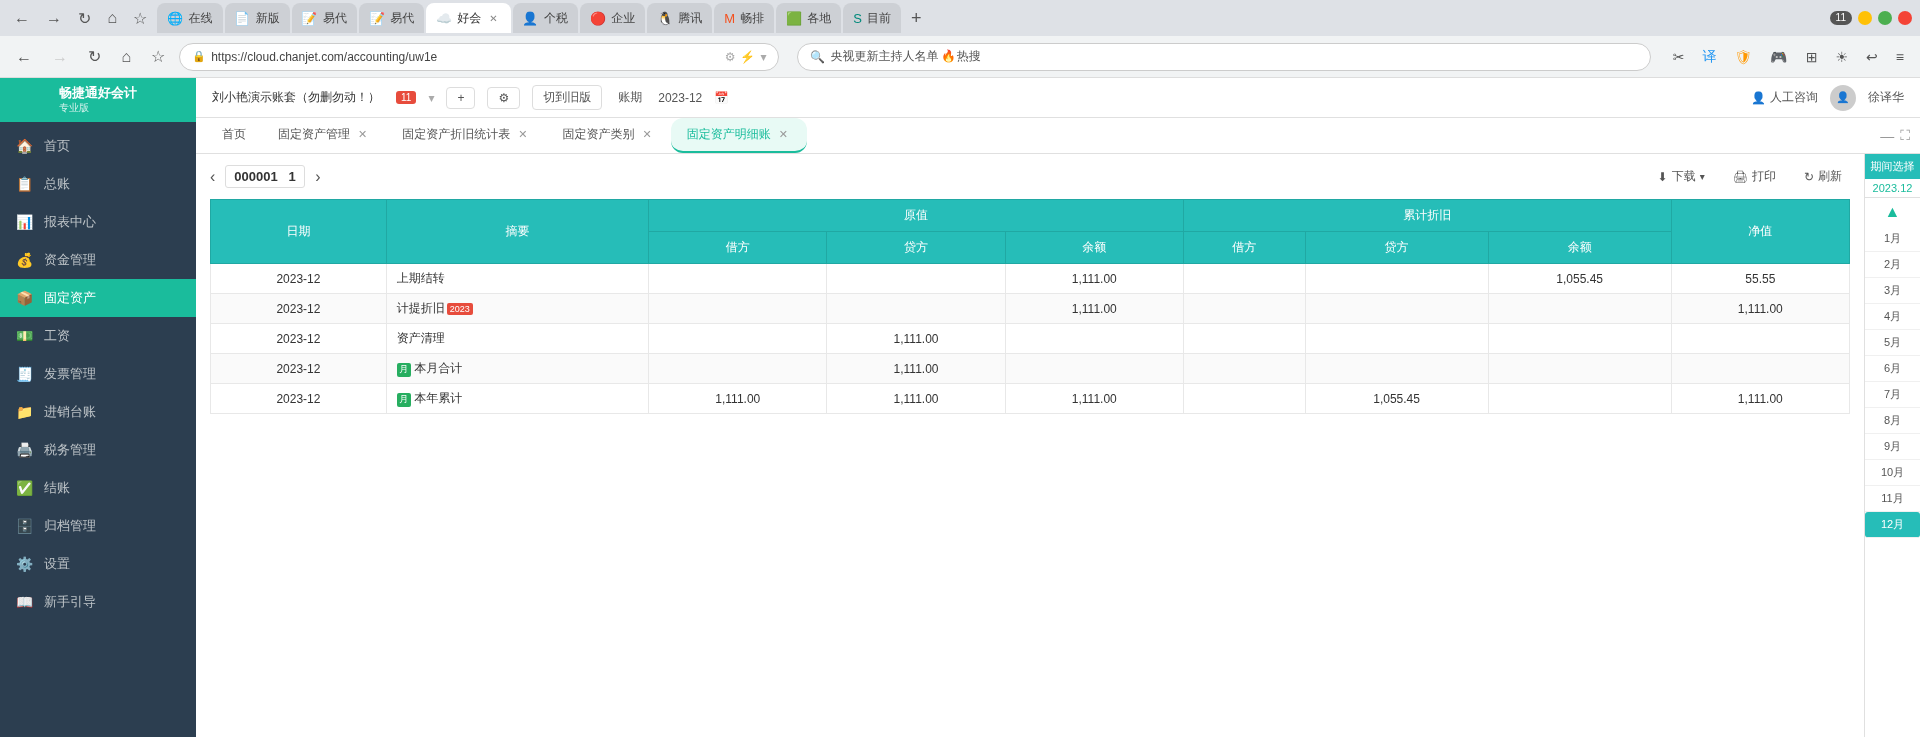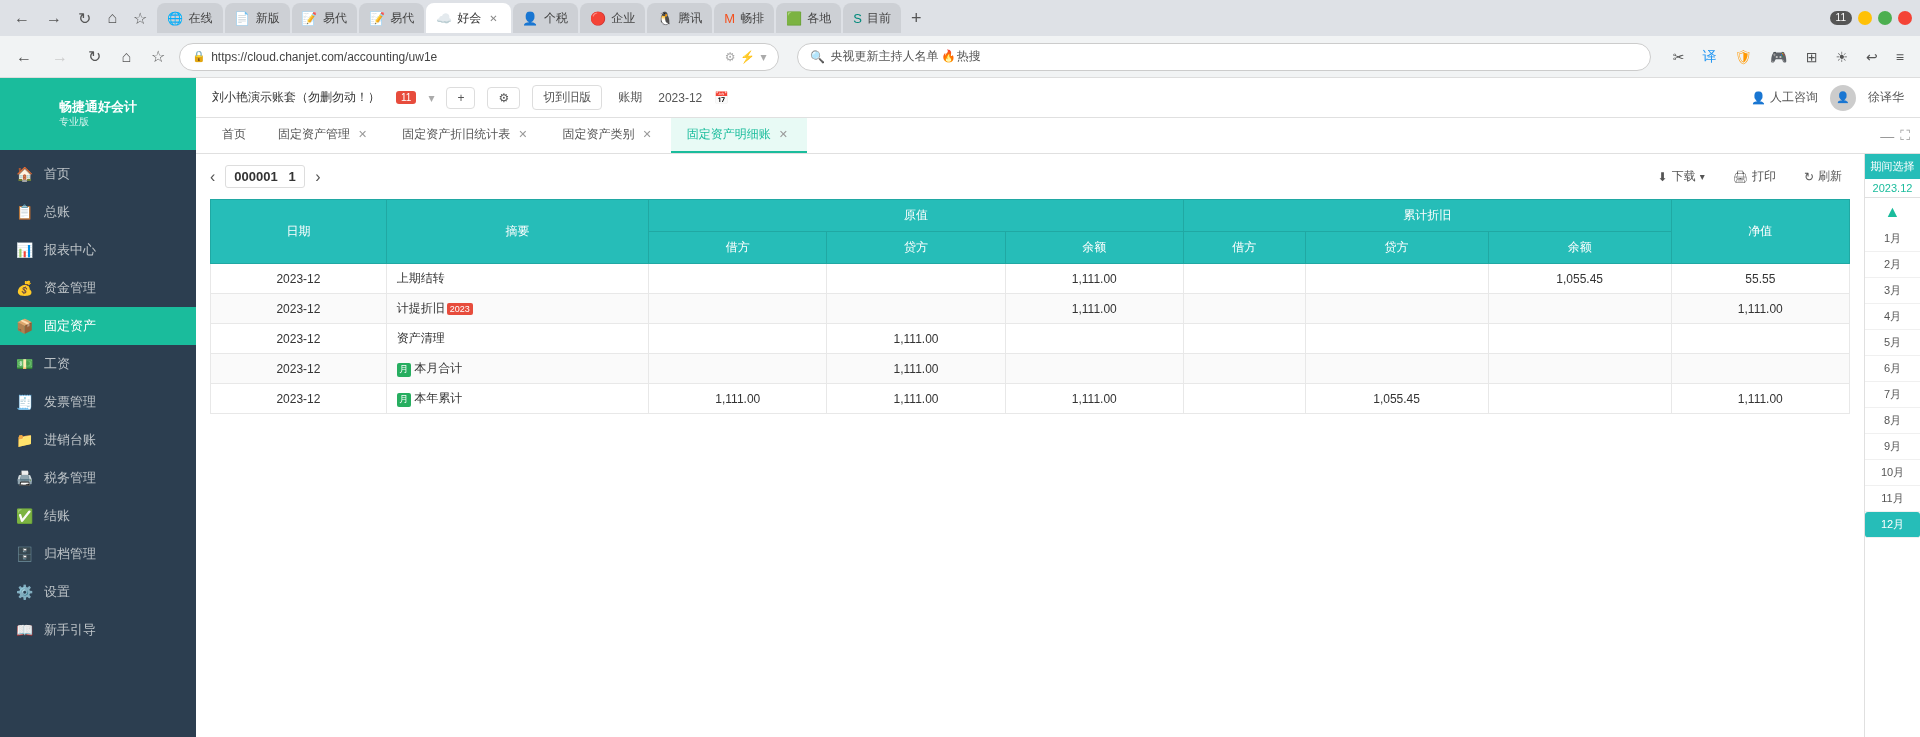--- a/index.html
+++ b/index.html
@@ -24,21 +24,21 @@
     .address-text { flex: 1; color: #444; font-size: 12px; }
     .search-bar { flex: 1; background: #fff; border: 1px solid #ccc; border-radius: 20px; height: 28px; display: flex; align-items: center; padding: 0 12px; font-size: 12px; color: #333; gap: 5px; margin-left: 10px; }
     .toolbar-icons { display: flex; align-items: center; gap: 6px; margin-left: 8px; }
     .toolbar-icon { font-size: 14px; color: #555; cursor: pointer; padding: 4px 6px; border-radius: 4px; }
 
     
     .app-container { display: flex; height: calc(737px - 78px); }
 
     
     .sidebar { width: 196px; background: #2c3e50; color: #ecf0f1; display: flex; flex-direction: column; flex-shrink: 0; }
-    .sidebar-logo { background: #1abc9c; height: 72px; display: flex; align-items: center; justify-content: center; padding: 0 10px; }
+    .sidebar-logo { background: #1abc9c; height: 44px; display: flex; align-items: center; justify-content: center; padding: 0 10px; }
     .logo-text { color: #fff; font-size: 13px; font-weight: bold; text-align: center; line-height: 1.3; }
     .logo-sub { font-size: 10px; color: rgba(255,255,255,0.8); }
     .sidebar-menu { flex: 1; overflow-y: auto; padding: 5px 0; }
     .sidebar-item { display: flex; align-items: center; padding: 10px 16px; cursor: pointer; color: #bdc3c7; gap: 10px; font-size: 13px; }
     .sidebar-item.active { background: #1abc9c; color: #fff; }
     .sidebar-icon { font-size: 14px; width: 18px; text-align: center; }
 
     
     .main-content { flex: 1; display: flex; flex-direction: column; background: #f5f5f5; overflow: hidden; }
 
@@ -46,21 +46,21 @@
     .app-header { background: #fff; height: 40px; display: flex; align-items: center; padding: 0 16px; border-bottom: 1px solid #e0e0e0; gap: 12px; }
     .account-badge { background: #e74c3c; color: #fff; font-size: 10px; padding: 1px 5px; border-radius: 3px; margin-left: 4px; }
     .header-btn { border: 1px solid #ddd; background: #fff; border-radius: 4px; padding: 3px 10px; font-size: 12px; cursor: pointer; color: #555; }
     .header-right { margin-left: auto; display: flex; align-items: center; gap: 12px; }
     .service-btn { display: flex; align-items: center; gap: 4px; font-size: 12px; color: #555; cursor: pointer; }
     .user-name { font-size: 12px; color: #555; }
 
     
     .page-tabs { background: #fff; display: flex; align-items: center; border-bottom: 1px solid #e0e0e0; padding: 0 10px; height: 36px; gap: 0; }
     .page-tab { padding: 8px 16px; font-size: 12px; color: #555; cursor: pointer; border-bottom: 2px solid transparent; white-space: nowrap; display: flex; align-items: center; gap: 5px; }
-    .page-tab.active { color: #1abc9c; border-bottom: 2px solid #1abc9c; background: #e8faf5; }
+    .page-tab.active { color: #1abc9c; border-bottom: 2px solid #1abc9c; background: #e8faf5; border-radius: 12px; }
     .tab-x { font-size: 11px; color: #999; cursor: pointer; padding: 1px 3px; border-radius: 2px; }
     .page-tab-close-btn { margin-left: auto; display: flex; gap: 6px; align-items: center; }
     .minimize-btn, .maximize-btn { font-size: 14px; color: #999; cursor: pointer; }
 
     
     .content-area { flex: 1; display: flex; overflow: hidden; }
 
     
     .ledger-area { flex: 1; background: #fff; display: flex; flex-direction: column; overflow: hidden; padding: 10px 14px; }
 

